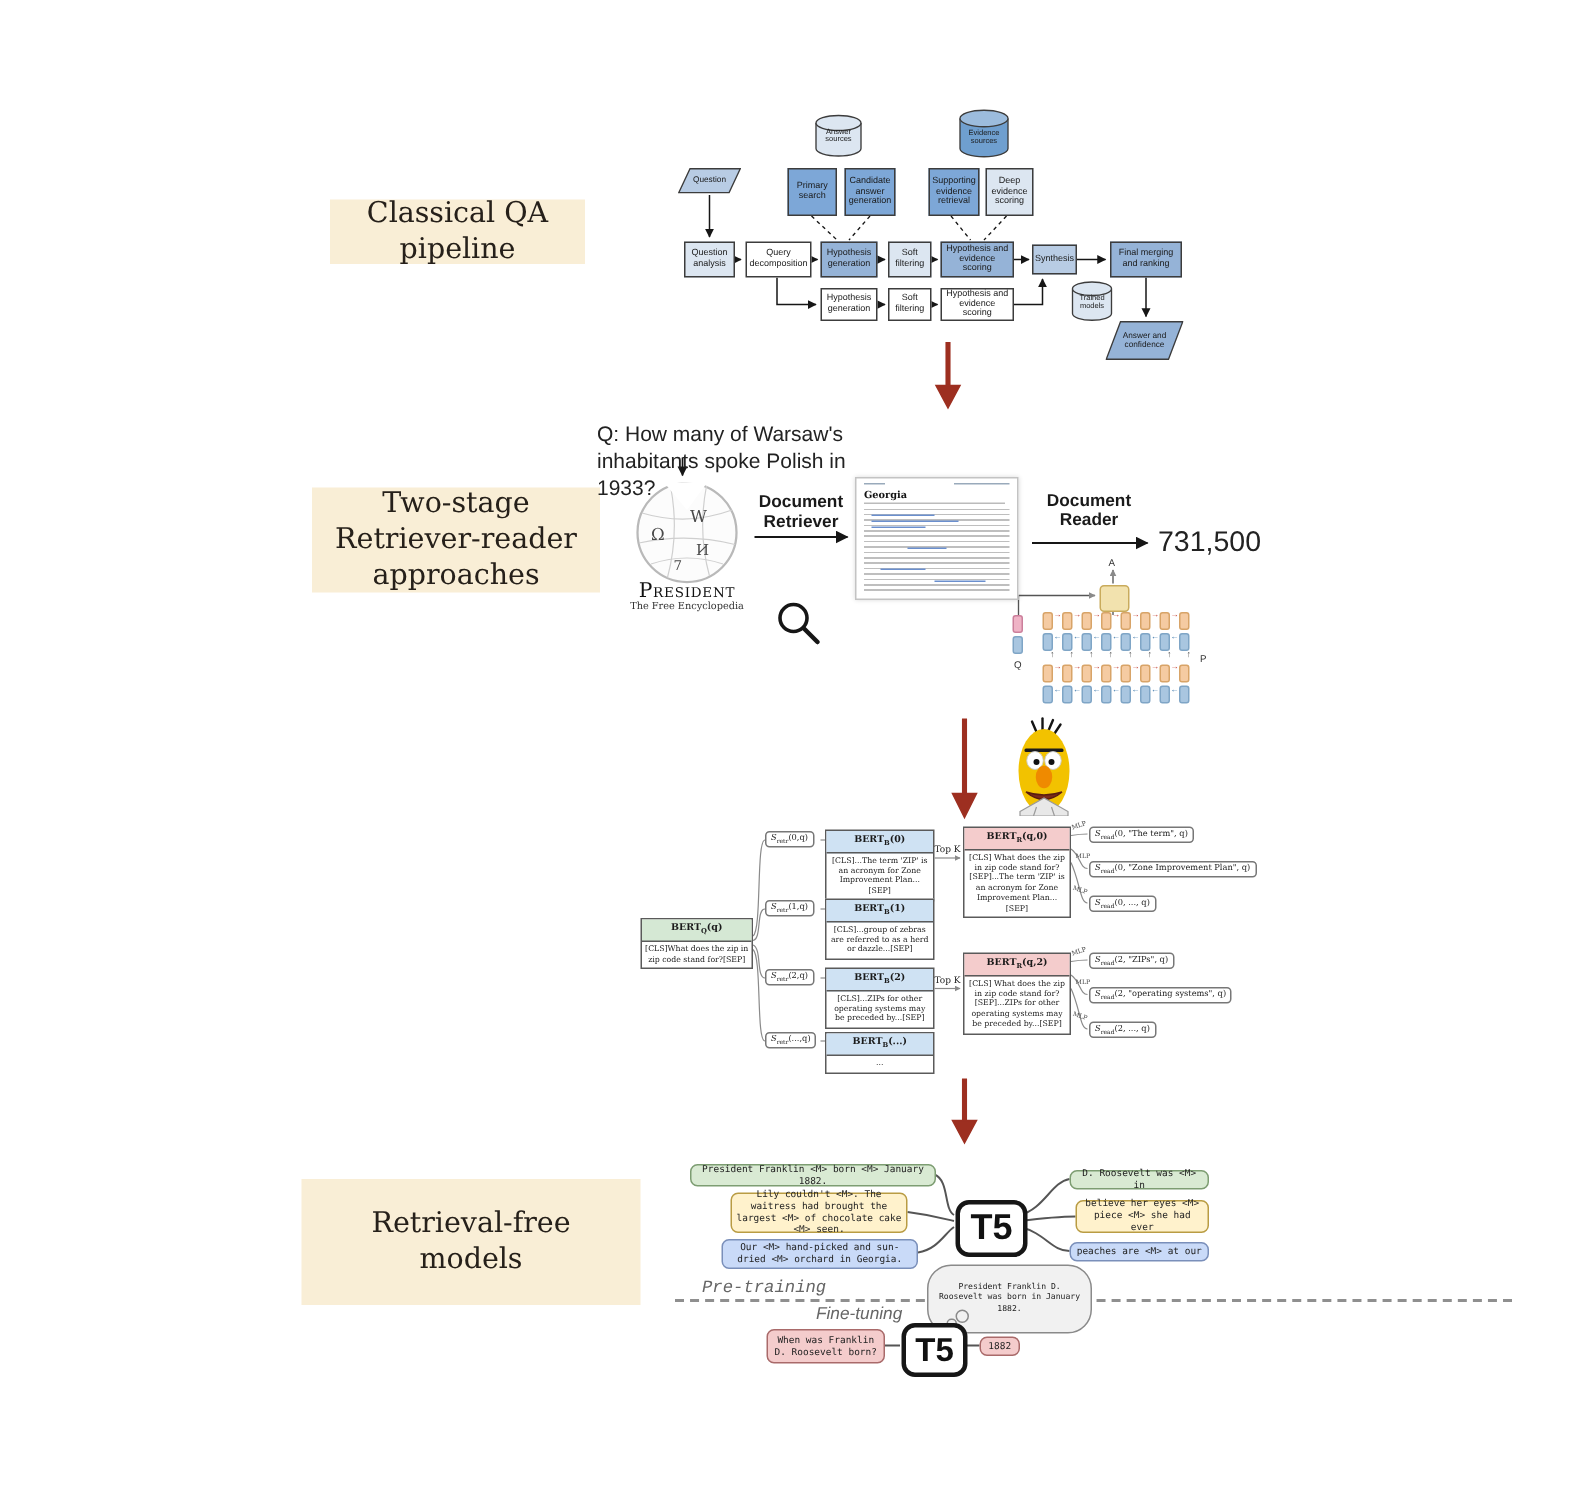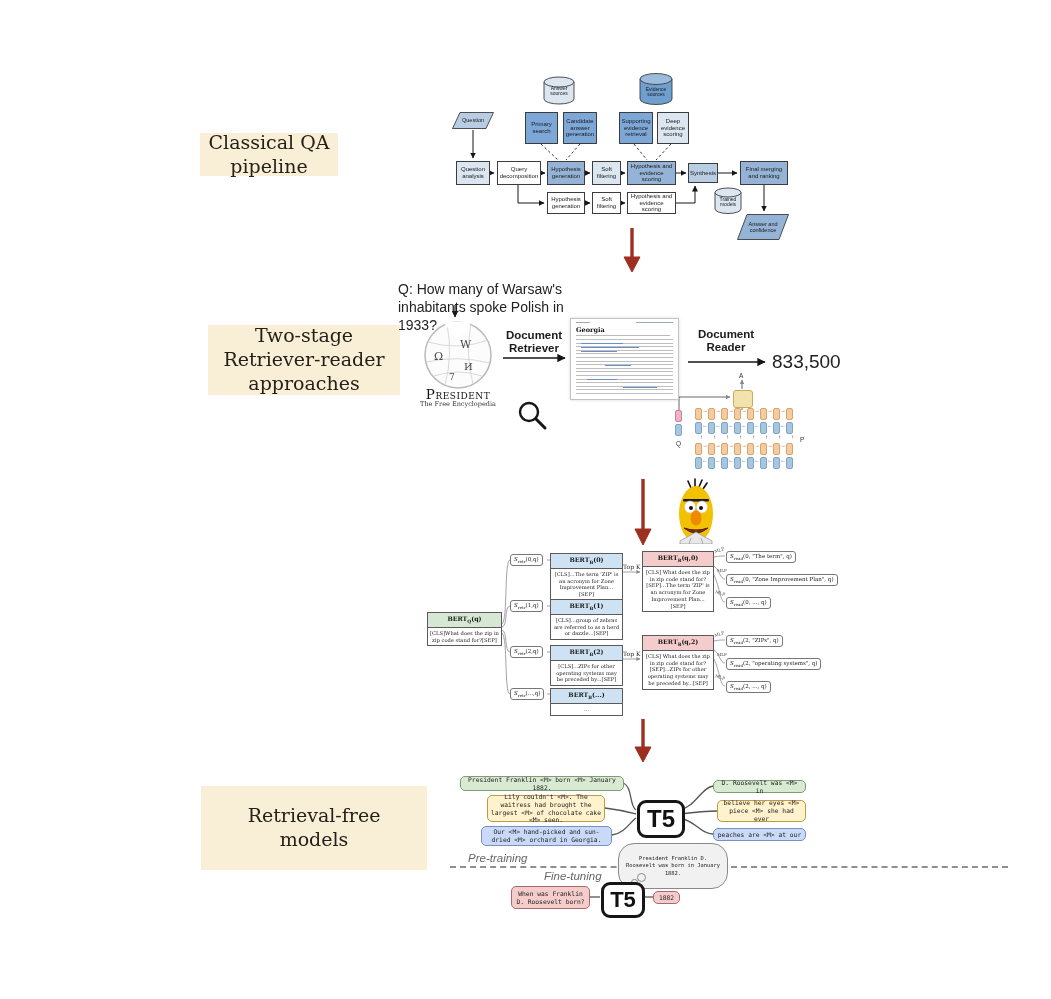--- a/index.html
+++ b/index.html
@@ -177,21 +177,21 @@
     <path d="M605,808 C621,810 628,812 636,814"></path>
     <path d="M612,835 C625,833 630,822 636,818"></path>
     <path d="M680,810 C696,806 701,788 713,786"></path>
     <path d="M680,814 C696,812 705,811 717,811"></path>
     <path d="M680,818 C697,822 701,834 713,834"></path>
     <path d="M590,897 L600,897"></path>
     <path d="M640,897 L653,897"></path>
   </g>
 </svg>
 
-<div class="abs z seclabel" style="left:200px;top:133px;width:138px;height:43px;">
+<div class="abs z seclabel" style="left:220px;top:133px;width:170px;height:43px;">
       <span>Classical QA pipeline</span>
     </div>
 <div class="abs z seclabel" style="left:208px;top:325px;width:184px;height:70px;padding:0 4px;">
       <span>Two-stage Retriever-reader approaches</span>
     </div>
 <div class="abs z seclabel" style="left:201px;top:786px;width:174px;height:60px;padding:12px 26px;">
       <span>Retrieval-free models</span>
     </div>
 
 <svg class="abs z" style="left:542px;top:74px;" width="34" height="32">
@@ -274,21 +274,21 @@
   <div class="wlines"></div>
   <div class="wlink" style="left:10px;top:24px;width:42px;"></div>
   <div class="wlink" style="left:10px;top:28px;width:58px;"></div>
   <div class="wlink" style="left:10px;top:31.5px;width:36px;"></div>
   <div class="wlink" style="left:34px;top:46px;width:26px;"></div>
   <div class="wlink" style="left:16px;top:60px;width:30px;"></div>
   <div class="wlink" style="left:52px;top:68px;width:34px;"></div>
 </div>
 
 <div class="abs z doclabel" style="left:690px;top:328px;width:72px;">Document Reader</div>
-<div class="abs z bignum" style="left:772px;top:351px;">833,500</div>
+<div class="abs z bignum" style="left:772px;top:351px;">731,500</div>
 
 <div class="abs z tinylab" style="left:739px;top:372px;">A</div>
 <div class="abs z attnbox" style="left:733px;top:390px;width:18px;height:16px;"></div>
 <div class="abs z btcol" style="left:675px;top:410px;">
   <div class="btok p"></div>
   <div class="btok b"></div>
 </div>
 <div class="abs z tinylab" style="left:676px;top:440px;">Q</div>
 <div class="abs z btrow" style="left:695px;top:408px;">
       <div class="btcol">
@@ -495,21 +495,21 @@
 <div class="abs z tbox tg" style="left:460px;top:776px;width:164px;height:15px;">President Franklin &lt;M&gt; born &lt;M&gt; January 1882.</div>
 <div class="abs z tbox ty" style="left:487px;top:795px;width:118px;height:27px;">Lily couldn't &lt;M&gt;. The waitress had brought the largest &lt;M&gt; of chocolate cake &lt;M&gt; seen.</div>
 <div class="abs z tbox tb" style="left:481px;top:826px;width:131px;height:20px;">Our &lt;M&gt; hand-picked and sun-dried &lt;M&gt; orchard in Georgia.</div>
 
 <div class="abs z t5big" style="left:637px;top:800px;width:42px;height:32px;font-size:24px;">T5</div>
 
 <div class="abs z tbox tg" style="left:713px;top:780px;width:93px;height:13px;">D. Roosevelt was &lt;M&gt; in</div>
 <div class="abs z tbox ty" style="left:717px;top:800px;width:89px;height:22px;">believe her eyes &lt;M&gt; piece &lt;M&gt; she had ever</div>
 <div class="abs z tbox tb" style="left:713px;top:828px;width:93px;height:13px;">peaches are &lt;M&gt; at our</div>
 
-<div class="abs z phase" style="left:468px;top:852px;">Pre-training</div>
+<div class="abs z phase" style="left:468px;top:852px;font-family:Liberation Mono, monospace;">Pre-training</div>
 <div class="abs z dash" style="left:450px;top:866px;width:558px;"></div>
 <div class="abs z phase" style="left:496px;top:870px;margin-left:48px;">Fine-tuning</div>
 
 <div class="abs z cloud" style="left:618px;top:843px;width:96px;height:40px;padding:2px 6px;">President Franklin D. Roosevelt was born in January 1882.</div>
 <div class="abs z bump" style="left:637px;top:873px;width:7px;height:7px;"></div>
 <div class="abs z bump" style="left:631px;top:879px;width:4.5px;height:4.5px;"></div>
 
 <div class="abs z tbox tp" style="left:511px;top:886px;width:79px;height:23px;">When was Franklin D. Roosevelt born?</div>
 <div class="abs z t5big" style="left:601px;top:882px;width:38px;height:30px;font-size:22px;">T5</div>
 <div class="abs z tbox tp" style="left:653px;top:891px;width:27px;height:13px;">1882</div>

